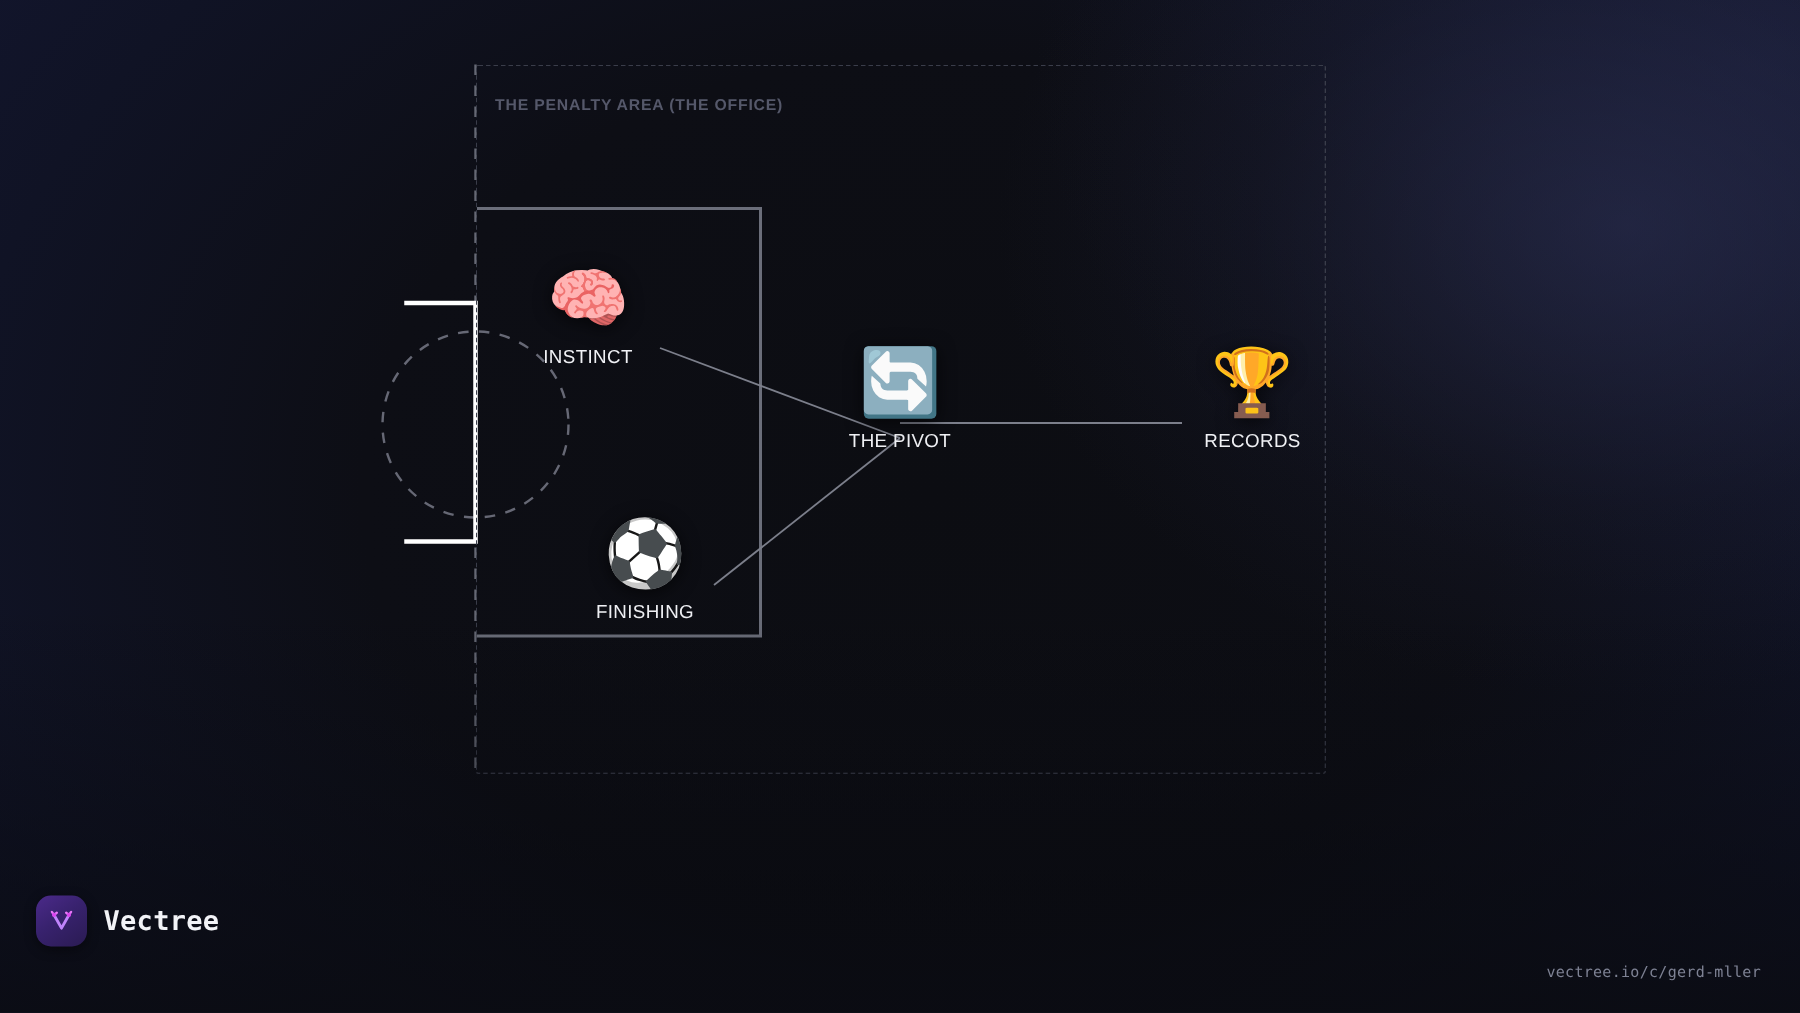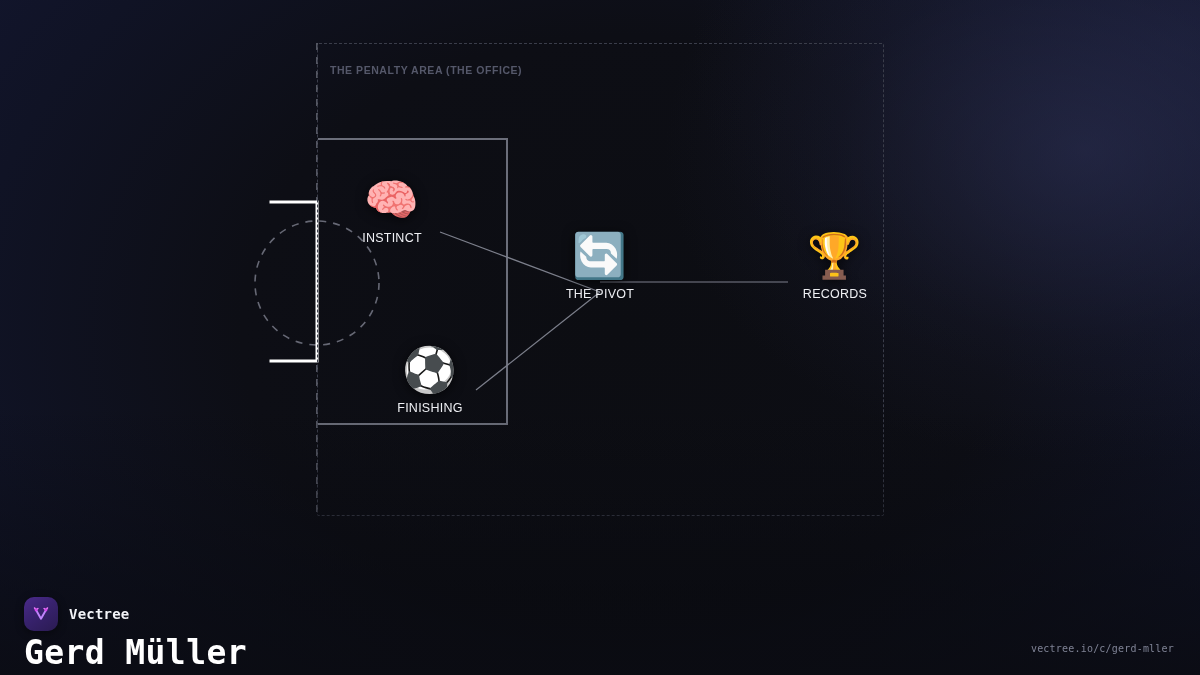--- a/index.html
+++ b/index.html
@@ -128,21 +128,21 @@
     height: 34px;
     border-radius: 10px;
     background: linear-gradient(145deg, #4b2a8a 0%, #38226e 45%, #2a1b52 100%);
     display: flex;
     align-items: center;
     justify-content: center;
     box-shadow: 0 2px 8px rgba(0,0,0,0.45);
   }
   #brand-name {
     font-family: "DejaVu Sans Mono", "Liberation Mono", monospace;
-    font-size: 14px;
+    font-size: 18px;
     font-weight: 700;
     color: #f2f3f7;
     letter-spacing: 0.2px;
   }
   #person-name {
     position: absolute;
     left: 24px;
     top: 78px;
     font-family: "DejaVu Sans Mono", "Liberation Mono", monospace;
     font-size: 33px;
@@ -222,19 +222,18 @@
           <path d="M6.6 7.6 L12 17.2 L17.4 7.6" fill="none" stroke="#c084fc" stroke-width="2.1" stroke-linecap="round" stroke-linejoin="round"></path>
           <path d="M6.6 7.6 L5.0 5.4 M6.6 7.6 L8.6 6.0" fill="none" stroke="#e879f9" stroke-width="1.7" stroke-linecap="round"></path>
           <path d="M17.4 7.6 L19.0 5.4 M17.4 7.6 L15.4 6.0" fill="none" stroke="#e879f9" stroke-width="1.7" stroke-linecap="round"></path>
           <circle cx="6.6" cy="7.6" r="1.55" fill="#d946ef"></circle>
           <circle cx="17.4" cy="7.6" r="1.55" fill="#d946ef"></circle>
         </svg>
       </div>
       <div id="brand-name">Vectree</div>
     </div>
 
-    <div id="person-name">Gerd Müller</div>
 
     <div id="site-url">vectree.io/c/gerd-mller</div>
 
   </div>
 
 </div>
 
 </body></html>

